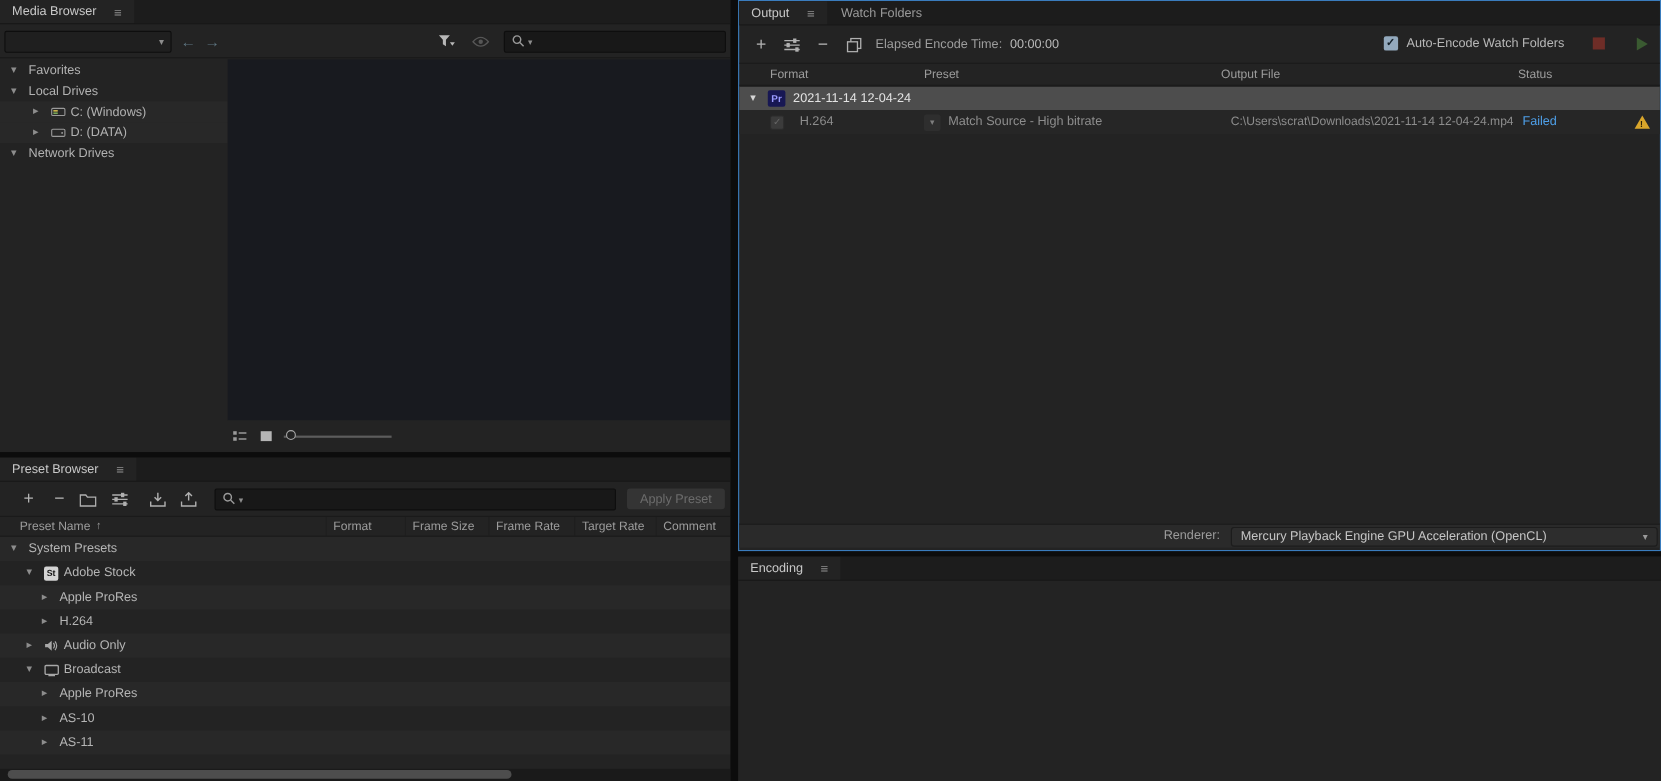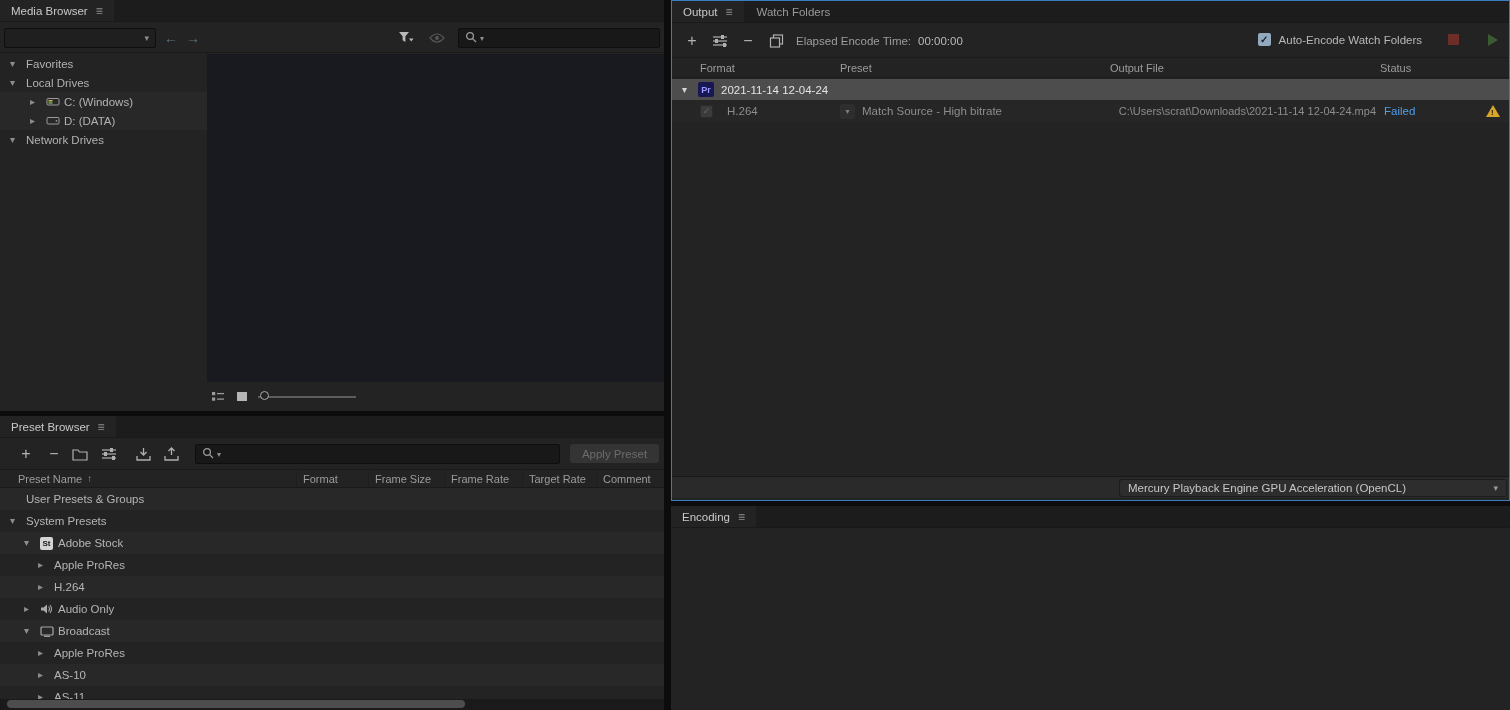--- a/index.html
+++ b/index.html
@@ -5,21 +5,21 @@
   *{margin:0;padding:0;box-sizing:border-box}
   html,body{width:1510px;height:710px;overflow:hidden}
   body{position:relative;background:#0c0c0c;font-family:"Liberation Sans",sans-serif;font-size:12px;color:#b8b8b8}
   .panel{position:absolute;background:#232323;overflow:hidden}
   #media-browser{left:0;top:0;width:664px;height:411px}
   #preset-browser{left:0;top:416px;width:664px;height:294px}
   #queue{left:671px;top:0;width:839px;height:501px;border:1px solid #3a7cbd}
   #encoding{left:671px;top:506px;width:839px;height:204px}
 
   .panel-header{position:absolute;left:0;top:0;right:0;height:22px;background:#1c1c1c;border-bottom:1px solid #191919;display:flex}
-  .panel-tab{display:flex;align-items:center;gap:8px;padding:0 11px;background:#232323;color:#c9c9c9;font-size:11.5px;white-space:nowrap}
+  .panel-tab{display:flex;align-items:center;gap:16px;padding:0 11px;background:#232323;color:#c9c9c9;font-size:11.5px;white-space:nowrap}
   .tab-inactive{display:flex;align-items:center;padding:0 13px;color:#9a9a9a;font-size:11.5px;background:transparent}
   .hamburger{color:#8f8f8f;font-size:12px;line-height:1}
 
   
   .mb-toolbar{position:absolute;top:23px;left:0;right:0;height:30px;border-bottom:1px solid #1a1a1a}
   .combo{position:absolute;left:4px;top:5px;width:152px;height:20px;background:#1f1f1f;border:1px solid #0e0e0e;border-radius:2px;display:flex;align-items:center;padding:0 6px;color:#9a9a9a}
   .combo-value{flex:1;font-size:11.5px}
   .combo-chev{color:#8d8d8d;font-size:9px}
   .nav-arrow{position:absolute;top:5px;width:18px;height:20px;display:flex;align-items:center;justify-content:center;color:#5e7682;font-size:14px}
   .nav-back{left:162px}.nav-fwd{left:184px}
@@ -271,24 +271,20 @@
     <div class="c-cell c-target">
         <span>Target Rate</span>
       </div>
     <div class="c-cell c-comment">
         <span>Comment</span>
       </div>
   </div>
 
   <div class="pb-rows">
     <div class="pb-row pl0">
-      <span class="chev"></span>
-      <span>User Presets &amp; Groups</span>
-    </div>
-    <div class="pb-row pl0">
       <span class="chev">▾</span>
       <span>System Presets</span>
     </div>
     <div class="pb-row pl1">
       <span class="chev">▾</span>
       <span class="badge-st">St</span>
       <span>Adobe Stock</span>
     </div>
     <div class="pb-row pl2">
       <span class="chev">▸</span>
@@ -404,20 +400,21 @@
     </span>
     <span class="jc-output">C:\Users\scrat\Downloads\2021-11-14 12-04-24.mp4</span>
     <span class="jc-status">Failed</span>
     <span class="warn-wrap">
       <span class="warn-tri"></span>
       <span class="warn-bang">!</span>
     </span>
   </div>
 
   <div class="q-renderer">
+    <span class="renderer-label">Renderer:</span>
     <div class="renderer-dd">
       <span>Mercury Playback Engine GPU Acceleration (OpenCL)</span>
       <span class="dd-chev">▾</span>
     </div>
   </div>
 </div>
 
 <div class="panel" id="encoding">
   <div class="panel-header">
     <div class="panel-tab">

